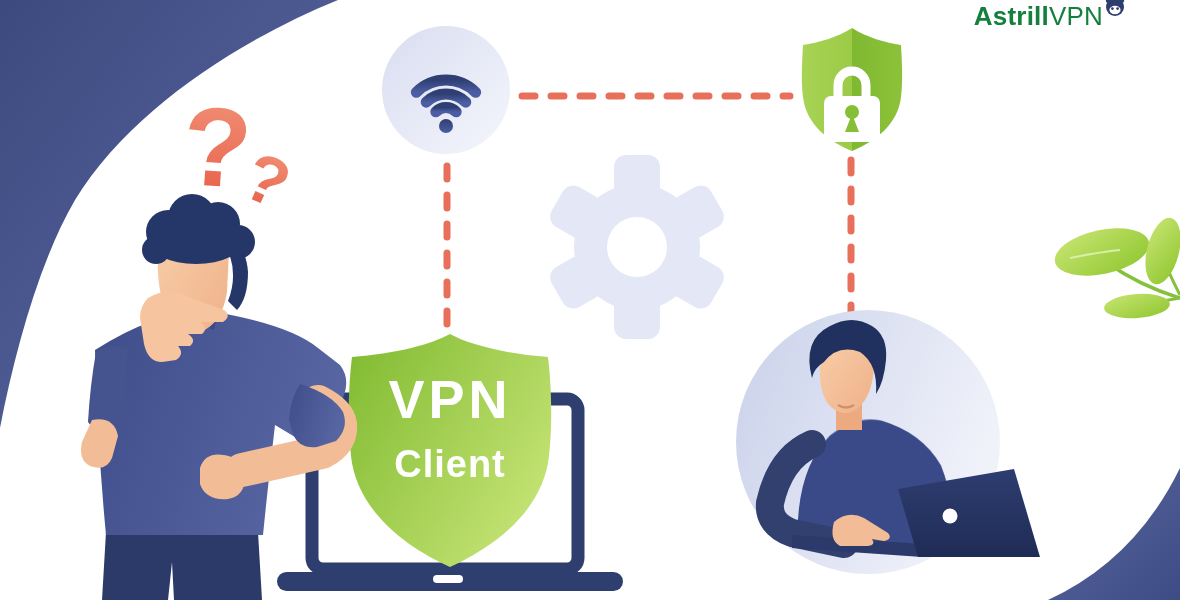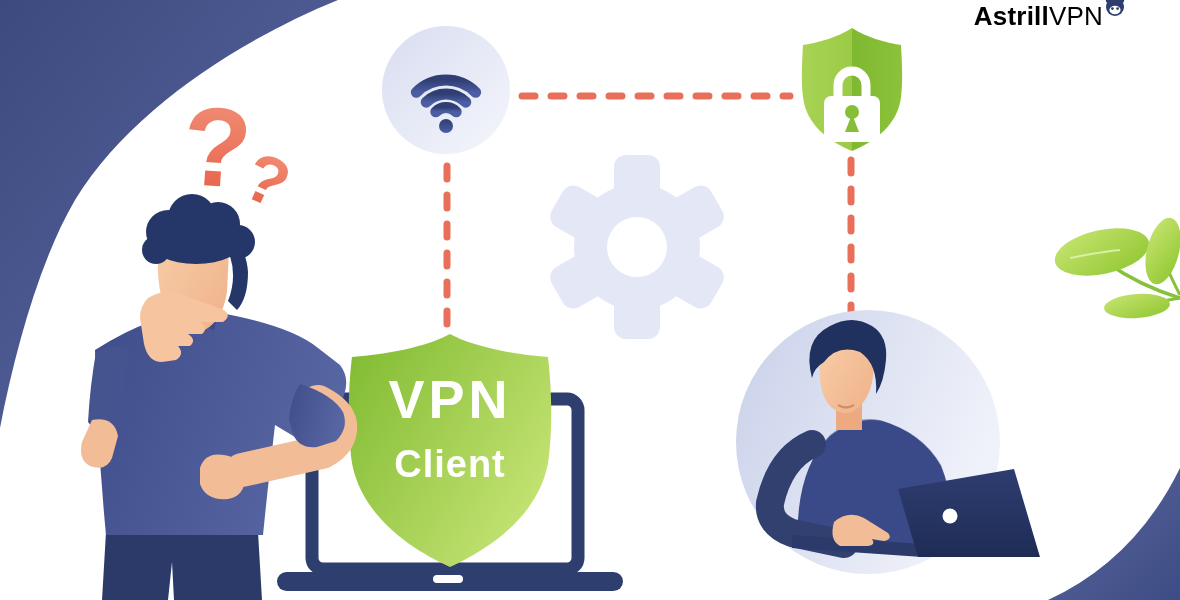--- a/index.html
+++ b/index.html
@@ -1,19 +1,19 @@
 <!DOCTYPE html>
 <html><head>
 <meta charset="utf-8">
 <style>
   html,body{margin:0;padding:0;background:#ffffff;font-family:"Liberation Sans",sans-serif;}
   .stage{position:relative;width:1180px;height:600px;overflow:hidden;background:#ffffff;}
   .stage svg.scene{position:absolute;left:0;top:0;display:block;}
   .logo{position:absolute;top:1px;right:54px;display:flex;align-items:flex-start;z-index:6;
-        color:#000000;font-size:26px;line-height:30px;letter-spacing:0.2px;}
+        color:#15803d;font-size:26px;line-height:30px;letter-spacing:0.2px;}
   .logo .bold{font-weight:700;}
   .logo .light{font-weight:400;}
   .logo .mark{margin-top:-5px;margin-left:1px;}
 </style>
 </head>
 <body>
 
 <div class="stage">
 
   <svg class="scene" width="1180" height="600" viewBox="0 0 1180 600">

